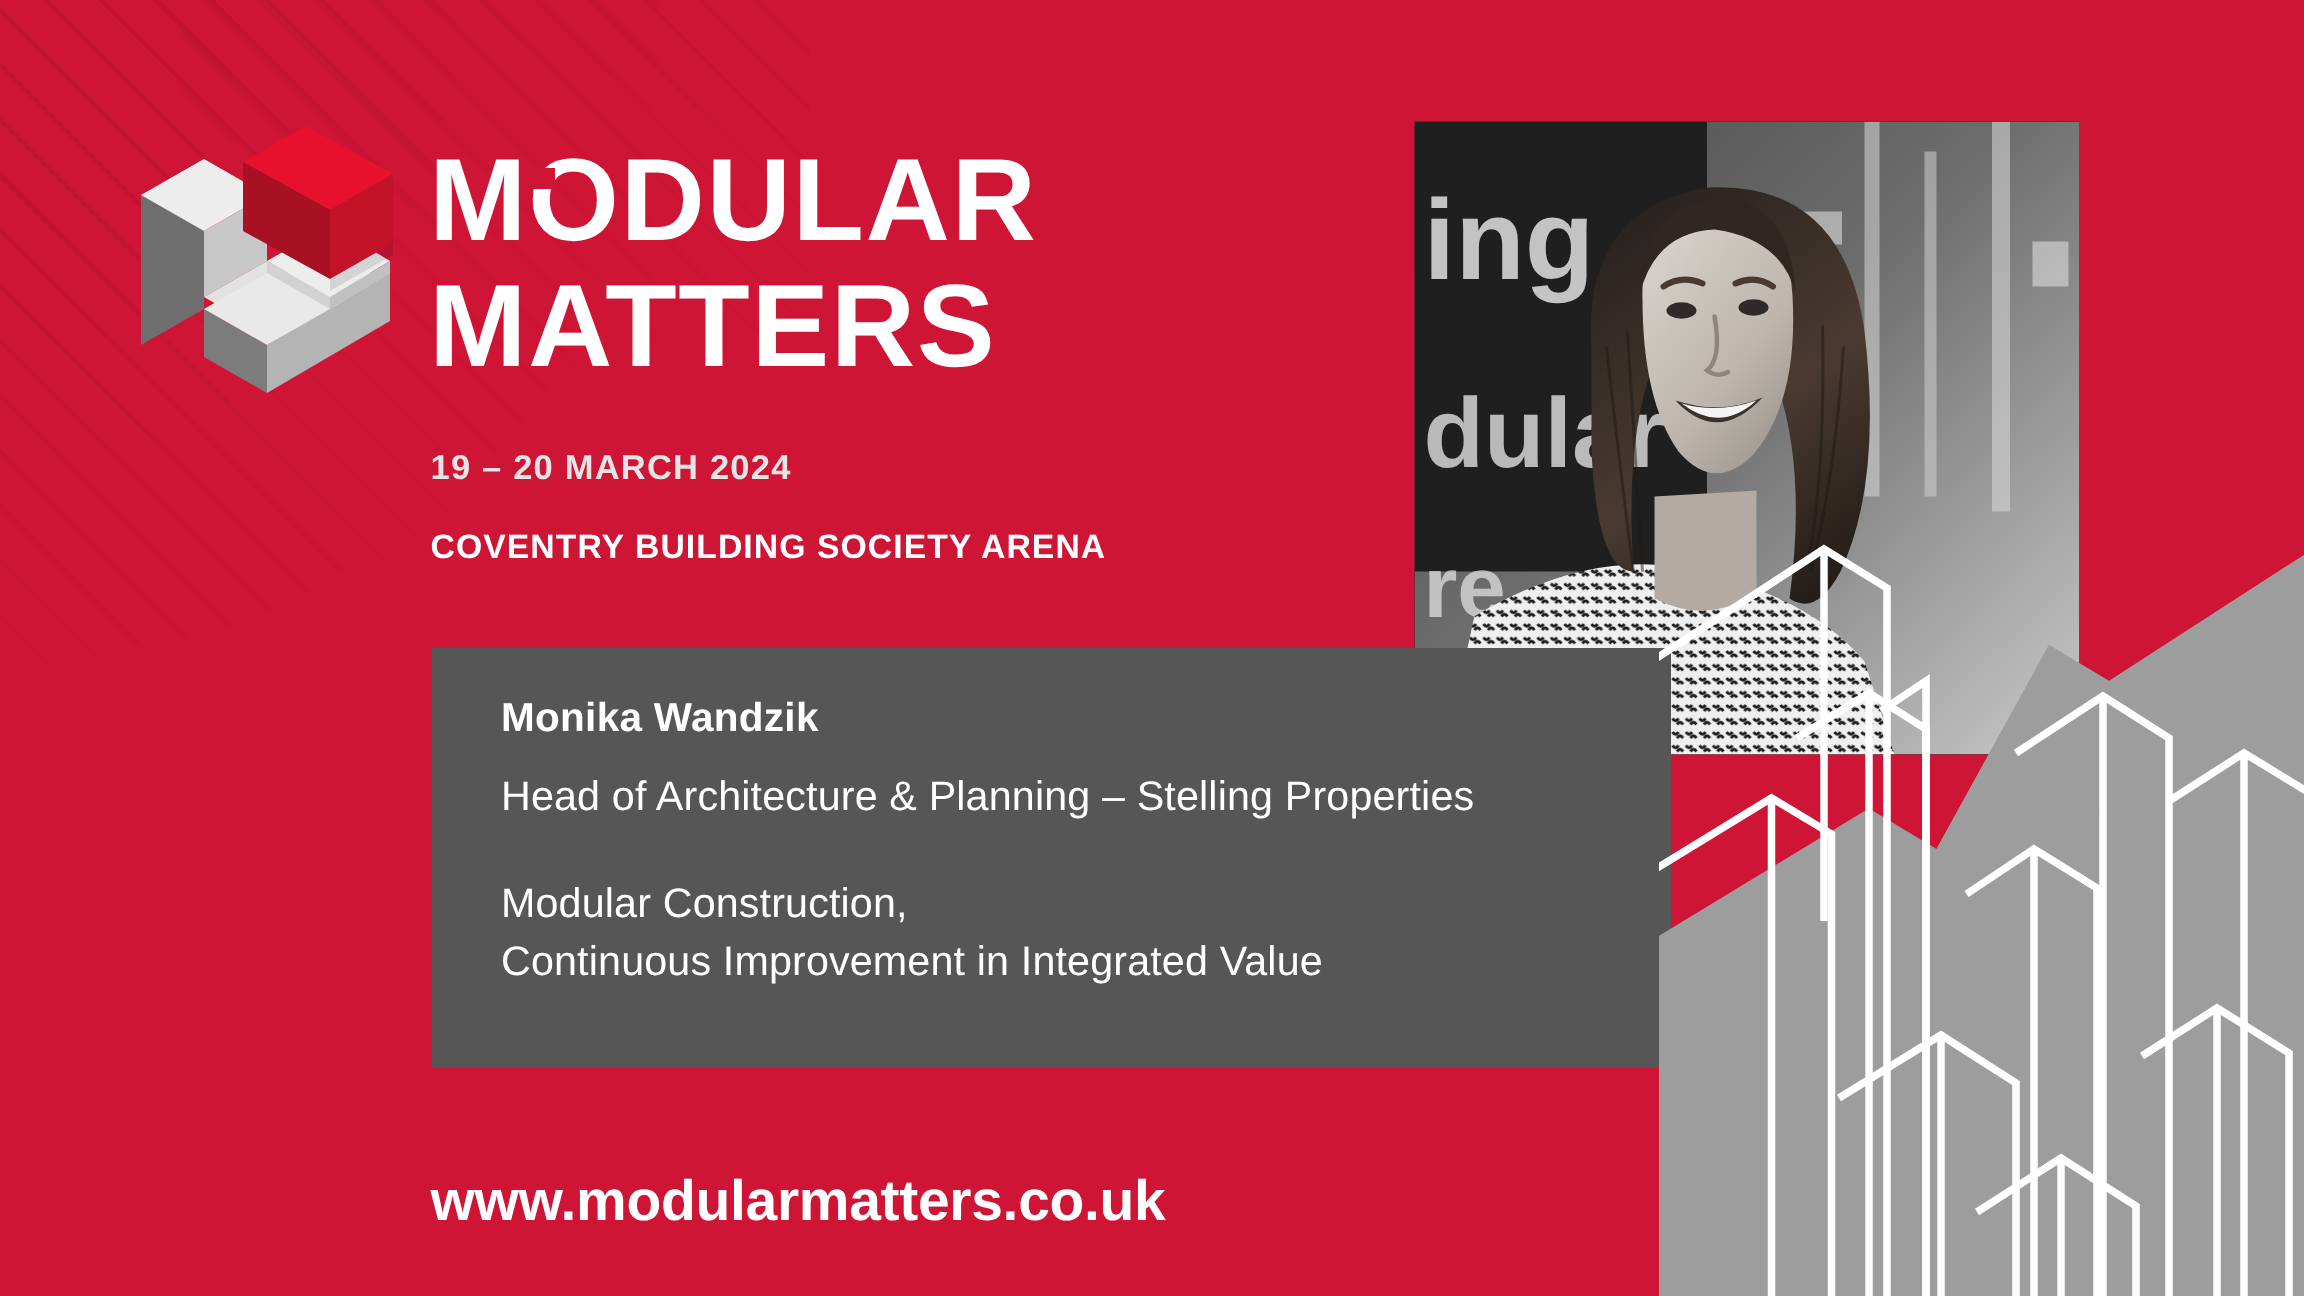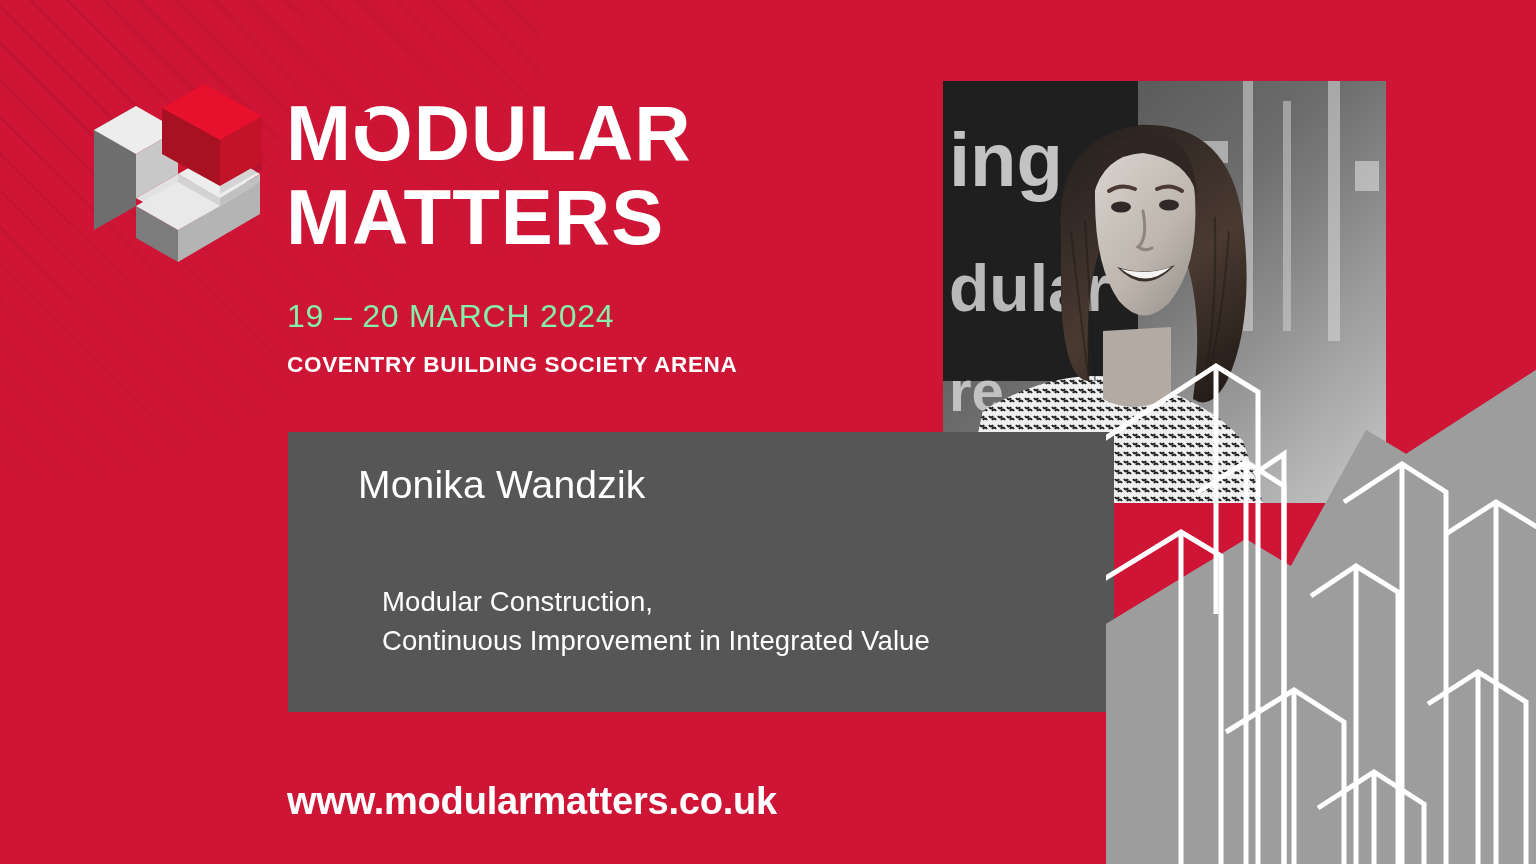--- a/index.html
+++ b/index.html
@@ -66,23 +66,23 @@
     top: 92px;
     width: 640px;
   }
   .wordmark svg { display: block; }
 
   
   .date-line {
     position: absolute;
     left: 287px;
     top: 298px;
-    color: #86efac;
-    font-size: 32px;
-    font-weight: 400;
+    color: #e5e5e5;
+    font-size: 23px;
+    font-weight: 700;
     letter-spacing: 0.8px;
     white-space: nowrap;
   }
   .venue-line {
     position: absolute;
     left: 287px;
     top: 352px;
     color: #ffffff;
     font-size: 22.5px;
     font-weight: 700;
@@ -110,25 +110,24 @@
     top: 432px;
     width: 826px;
     height: 280px;
     background: #565656;
   }
   .speaker-name {
     position: absolute;
     left: 46px;
     top: 31px;
     color: #ffffff;
-    font-size: 39px;
-    font-weight: 400;
+    font-size: 27px;
+    font-weight: 700;
     letter-spacing: 0.2px;
     white-space: nowrap;
-    margin-left: 24px;
   }
   .speaker-role {
     position: absolute;
     left: 46px;
     top: 83px;
     color: #ffffff;
     font-size: 27.5px;
     font-weight: 400;
     letter-spacing: 0.1px;
     white-space: nowrap;
@@ -136,21 +135,21 @@
   .talk-title {
     position: absolute;
     left: 46px;
     top: 150px;
     color: #ffffff;
     font-size: 27.5px;
     font-weight: 400;
     line-height: 39px;
     letter-spacing: 0.1px;
   }
-  .talk-title div { white-space: nowrap; margin-left: 48px; }
+  .talk-title div { white-space: nowrap; }
 
   
   .website {
     position: absolute;
     left: 287px;
     top: 780px;
     color: #ffffff;
     font-size: 38px;
     font-weight: 700;
     letter-spacing: -0.2px;
@@ -287,20 +286,21 @@
         <path d="M128 150 q10 90 18 150"></path>
         <path d="M142 140 q6 100 10 160"></path>
         <path d="M286 150 q-6 90 -22 150"></path>
         <path d="M272 136 q2 100 -10 160"></path>
       </g>
     </svg>
   </div>
 
   <div class="info-panel">
     <div class="speaker-name">Monika Wandzik</div>
+    <div class="speaker-role">Head of Architecture &amp; Planning – Stelling Properties</div>
     <div class="talk-title">
       <div>Modular Construction,</div>
       <div>Continuous Improvement in Integrated Value</div>
     </div>
   </div>
 
   <div class="website">www.modularmatters.co.uk</div>
 
   <div class="skyline">
     <svg width="430" height="530" viewBox="0 0 430 530" xmlns="http://www.w3.org/2000/svg">

